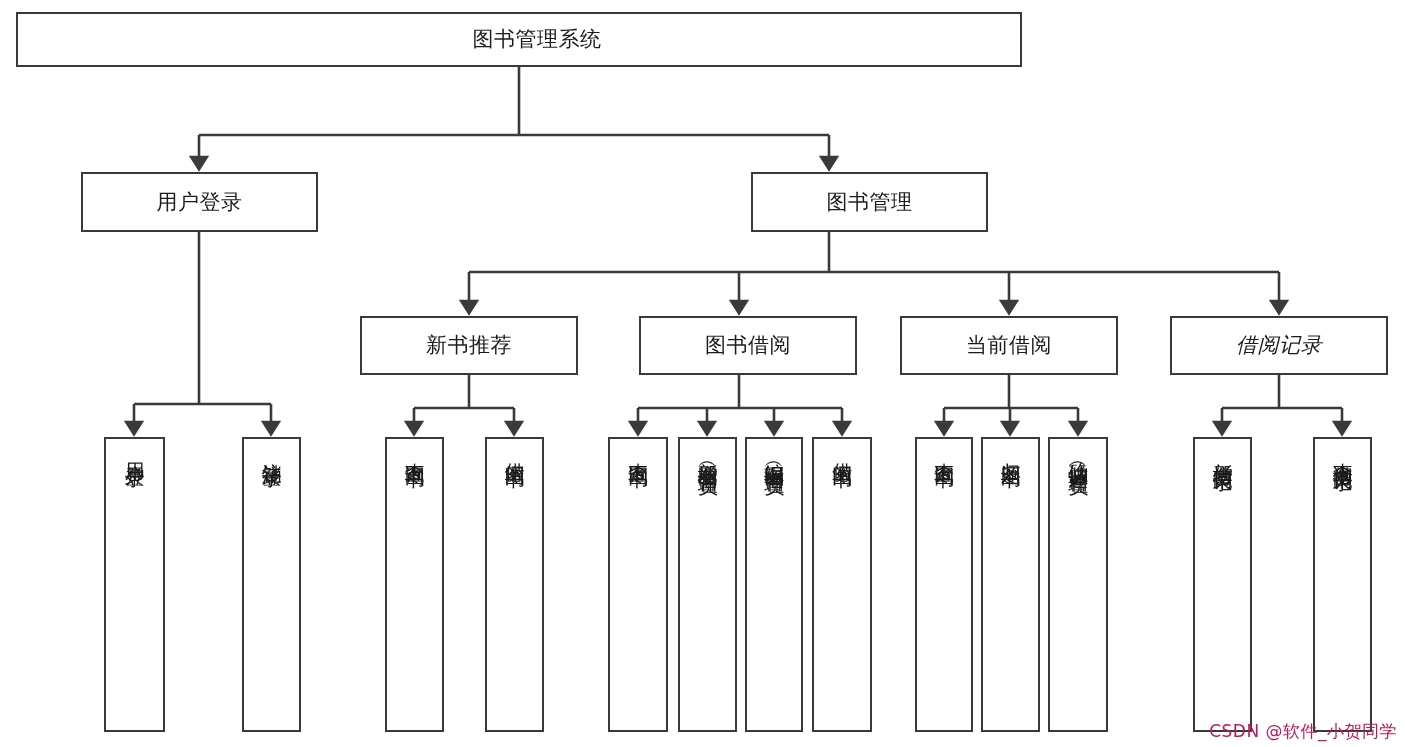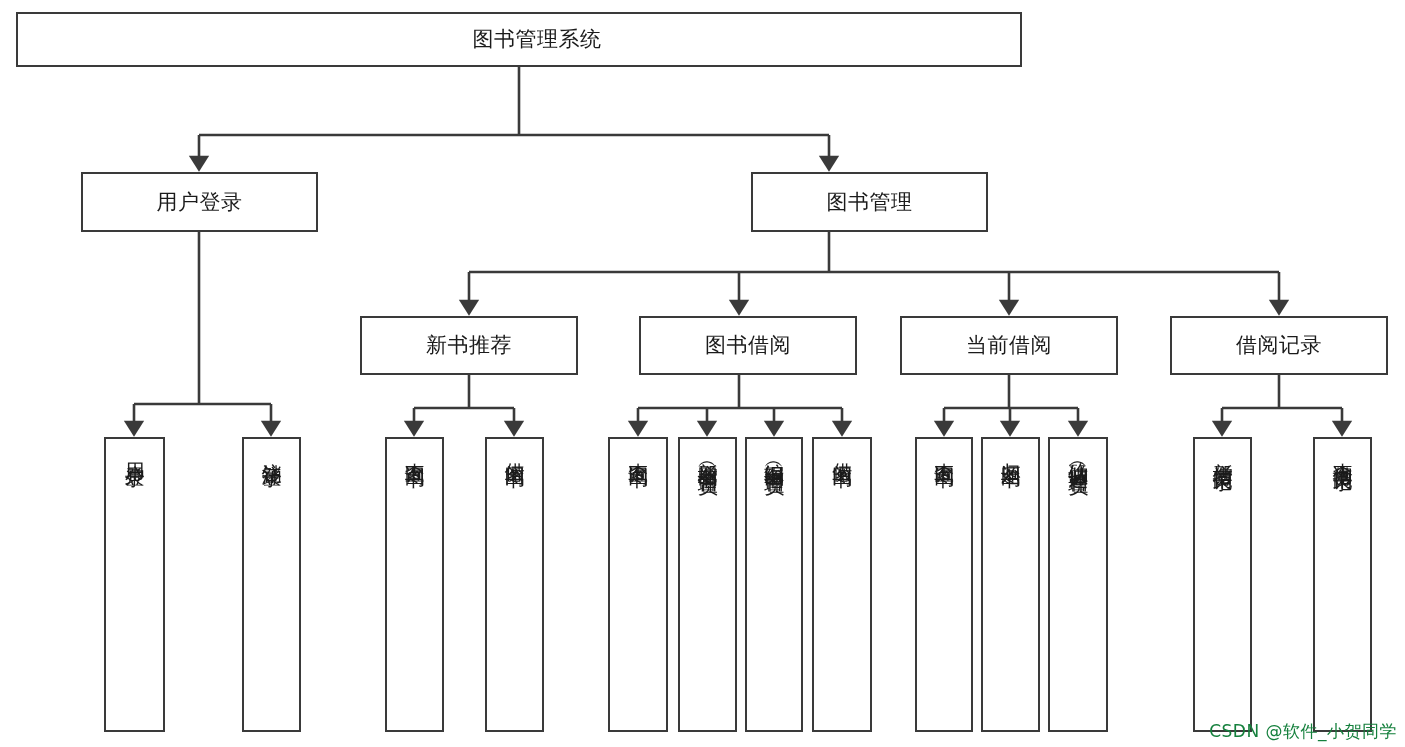--- a/index.html
+++ b/index.html
@@ -55,21 +55,21 @@
     line-height: 1.28;
     letter-spacing: 2px;
     white-space: normal;
     max-height: 100%;
   }
   #watermark {
     position: absolute;
     right: 8px;
     bottom: 4px;
     font-size: 17px;
-    color: #15803d;
+    color: #be185d;
     letter-spacing: 0.5px;
     white-space: nowrap;
     user-select: none;
   }
 </style>
 </head>
 <body>
 
 <div id="diagram-root">
 
@@ -132,21 +132,21 @@
   <div id="level3-container">
       <div class="node-box" style="left: 360px; top: 316px; width: 218px; height: 59px;">
         <span class="node-label">新书推荐</span>
       </div>
       <div class="node-box" style="left: 630px; top: 316px; width: 218px; height: 59px; margin-left: 9px;">
         <span class="node-label">图书借阅</span>
       </div>
       <div class="node-box" style="left: 900px; top: 316px; width: 218px; height: 59px; text-align: right;">
         <span class="node-label">当前借阅</span>
       </div>
-      <div class="node-box" style="left: 1170px; top: 316px; width: 218px; height: 59px;">
+      <div class="node-box" style="left: 1170px; top: 316px; width: 218px; height: 59px; font-style: italic;">
         <span class="node-label">借阅记录</span>
       </div>
     </div>
 
   <div id="leaves-container">
       <div class="node-box vertical" style="left: 104px; top: 437px; width: 61px; height: 295px;">
         <span class="node-label">用户登录</span>
       </div>
       <div class="node-box vertical" style="left: 242px; top: 437px; width: 59px; height: 295px;">
         <span class="node-label">注销登录</span>

